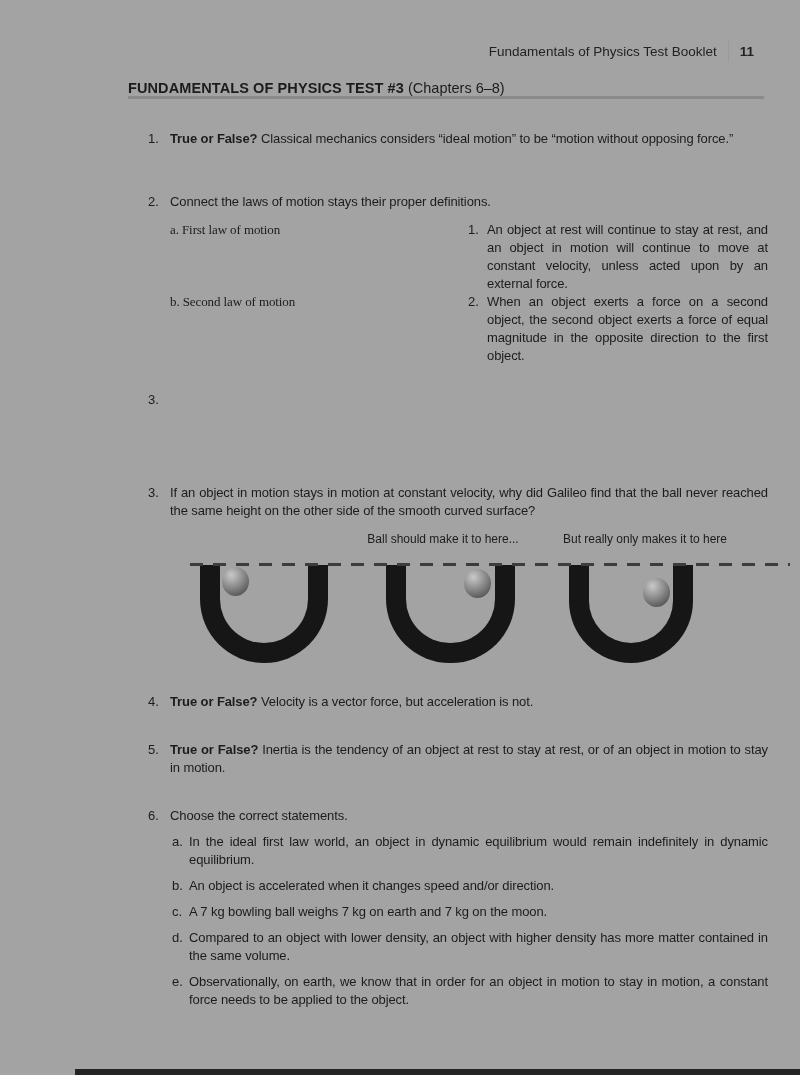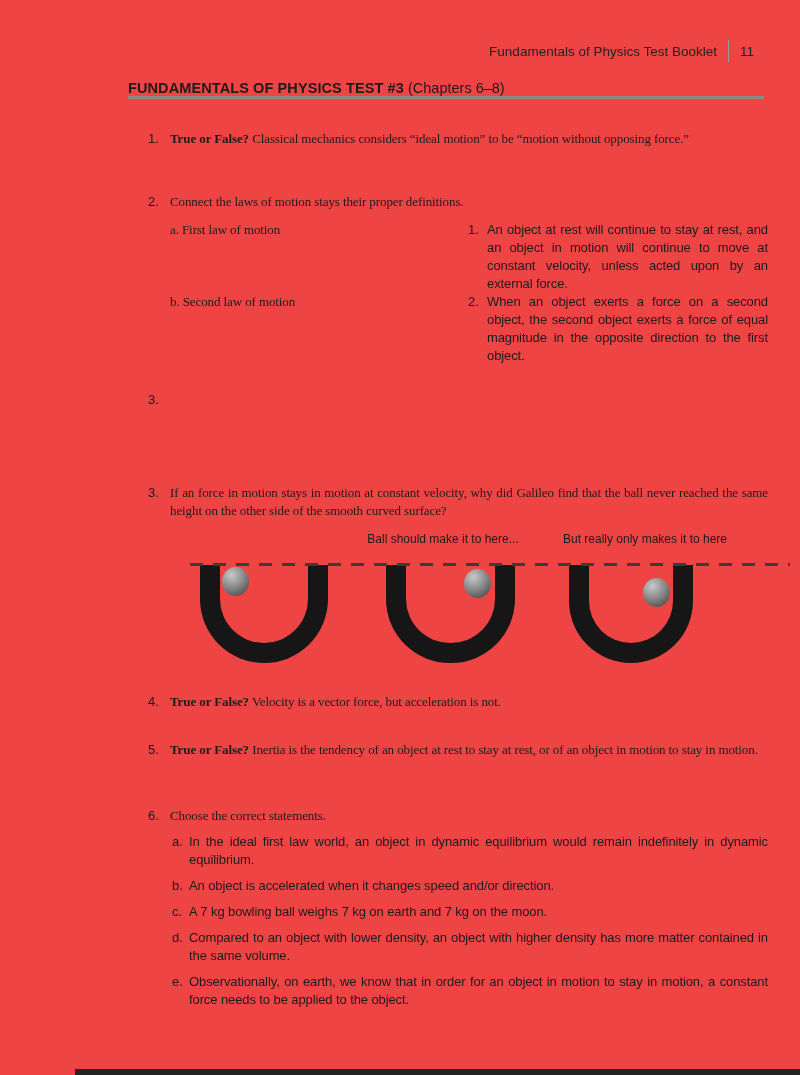--- a/index.html
+++ b/index.html
@@ -3,49 +3,49 @@
 <meta charset="utf-8">
 <style>
   * { margin:0; padding:0; box-sizing:border-box; }
   html,body { background:#ffffff; }
   body {
     width:800px; height:1075px;
     font-family:"Liberation Sans", sans-serif;
     color:#1c1c1c;
     position:relative;
   }
-  .page { position:relative; width:800px; height:1075px; overflow:hidden; background:#ef4444; }
+  .page { position:relative; width:800px; height:1075px; overflow:hidden; background:#a3a3a3; }
 
   
   .header {
     position:absolute; top:40px; right:46px;
     display:flex; align-items:center;
     font-size:13.5px; color:#222;
   }
   .header .divider {
     display:inline-block; width:1px; height:22px;
     background:#9a9a9a; margin:0 11px;
   }
-  .header .page-num { font-weight:normal; }
+  .header .page-num { font-weight:bold; }
 
   
   .title-block {
     position:absolute; left:128px; top:80px; width:636px;
     padding-bottom:0;
     border-bottom:3px solid #8a8a8a;
     font-size:14.5px;
   }
   .title-block .t-main { font-weight:bold; letter-spacing:0.1px; }
   .title-block .t-chapters { font-weight:normal; }
 
   
   .content { position:absolute; left:148px; top:0; width:620px; }
   .q { position:absolute; left:0; width:620px; display:flex; font-size:13px; line-height:18px; letter-spacing:-0.1px; }
   .q-num { width:22px; flex:0 0 22px; }
-  .q-body { flex:1; text-align:justify;font-family:Liberation Serif, serif; }
+  .q-body { flex:1; text-align:justify; }
   .b { font-weight:bold; }
 
   .q1 { top:130px; }
   .q2 { top:193px; display:block; }
   .q3 { top:484px; }
   .q4 { top:693px; }
   .q5 { top:741px; }
   .q6 { top:807px; display:block; }
 
   .q-head { display:flex; }
@@ -147,21 +147,21 @@
           <div class="def-body">When an object exerts a force on a second object, the second object exerts a force of equal magnitude in the opposite direction to the first object.</div>
         </div>
         <div class="match-row row-c">
           <span class="def-num">3.</span>
         </div>
       </div>
     </div>
 
     <div class="q q3">
       <span class="q-num">3.</span>
-      <div class="q-body">If an force in motion stays in motion at constant velocity, why did Galileo find that the ball never reached the same height on the other side of the smooth curved surface?</div>
+      <div class="q-body">If an object in motion stays in motion at constant velocity, why did Galileo find that the ball never reached the same height on the other side of the smooth curved surface?</div>
     </div>
 
     <div class="q q4">
       <span class="q-num">4.</span>
       <div class="q-body">
         <span class="b">True or False?</span>
         <span>Velocity is a vector force, but acceleration is not.</span>
       </div>
     </div>
 

